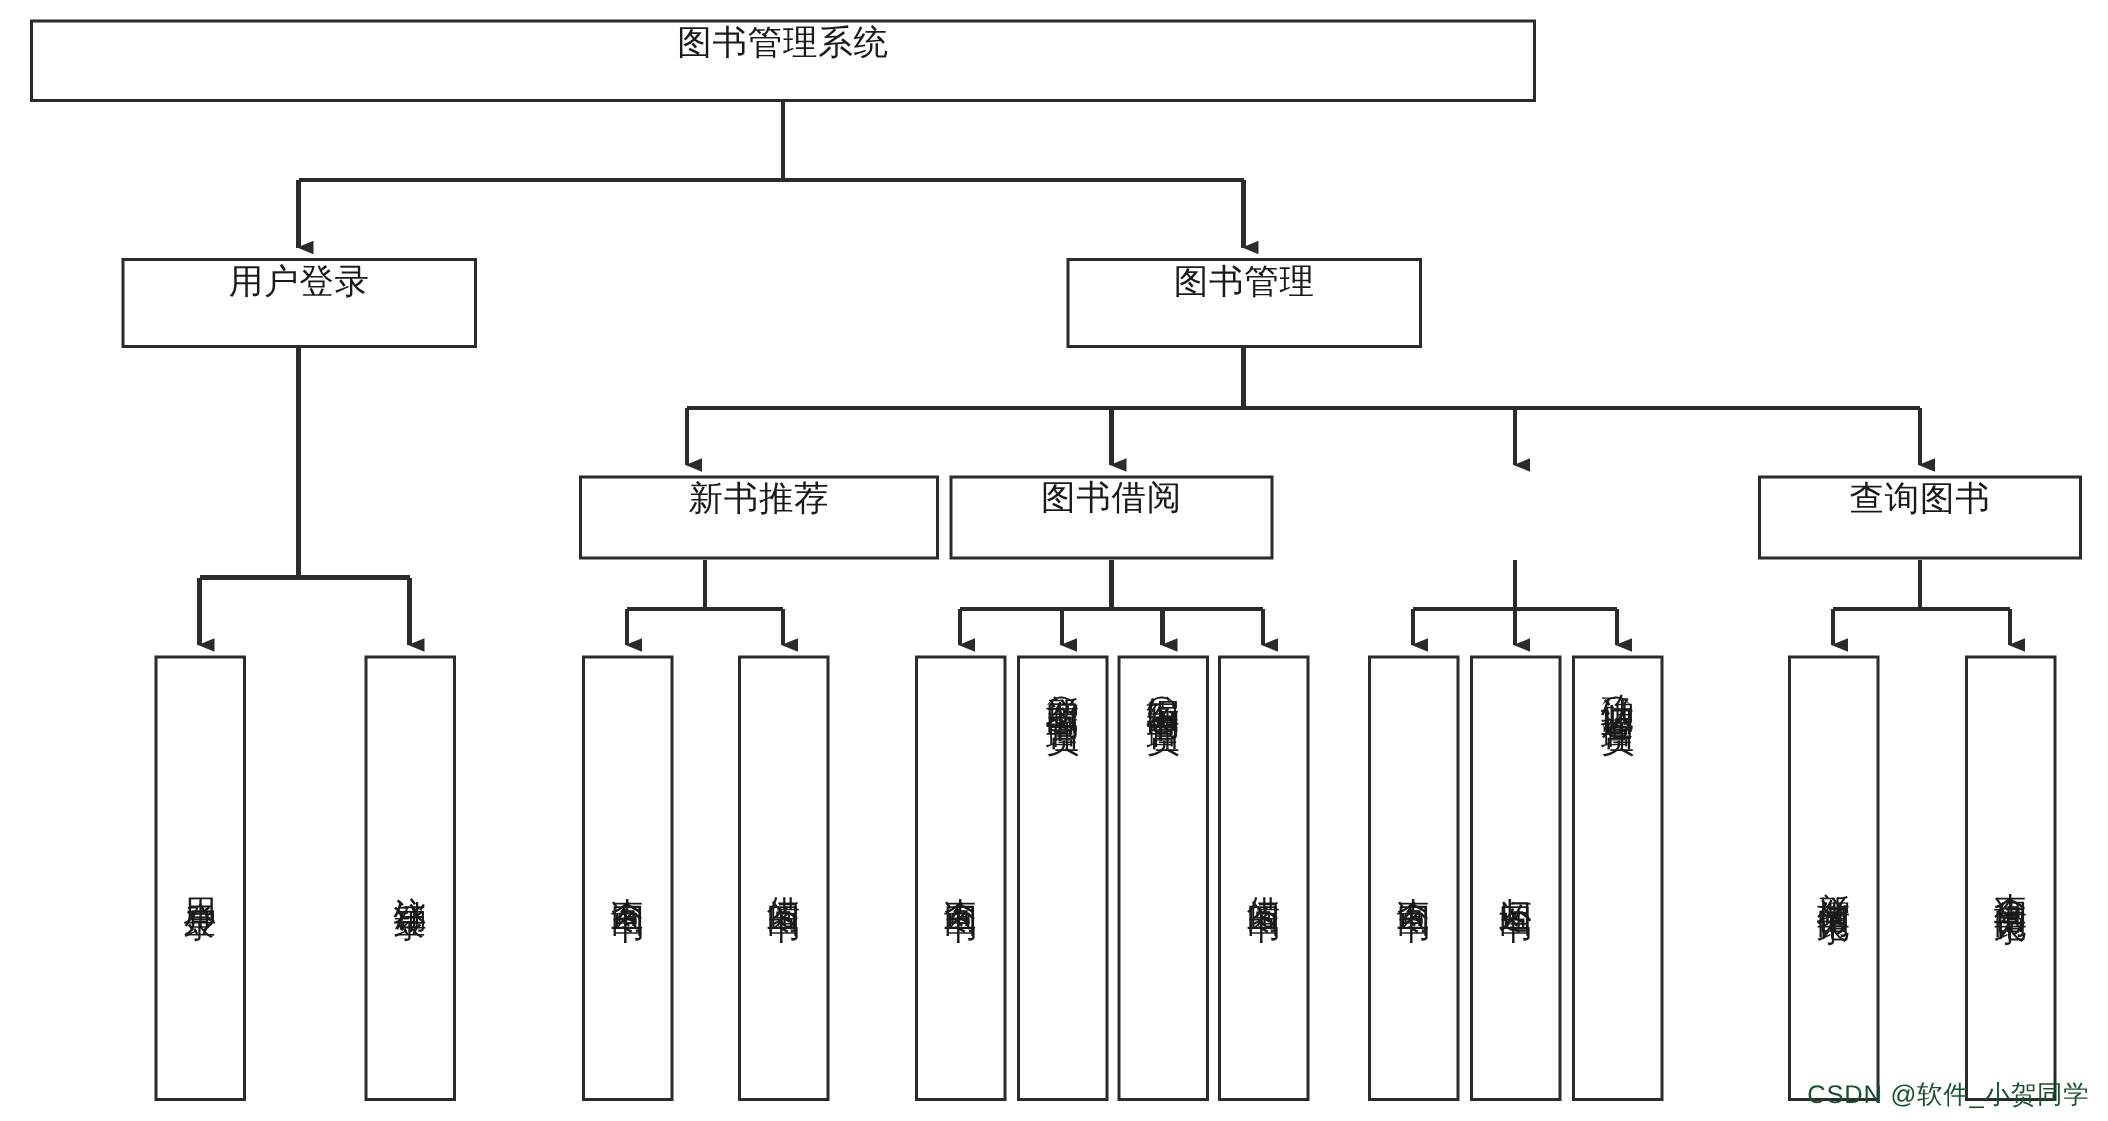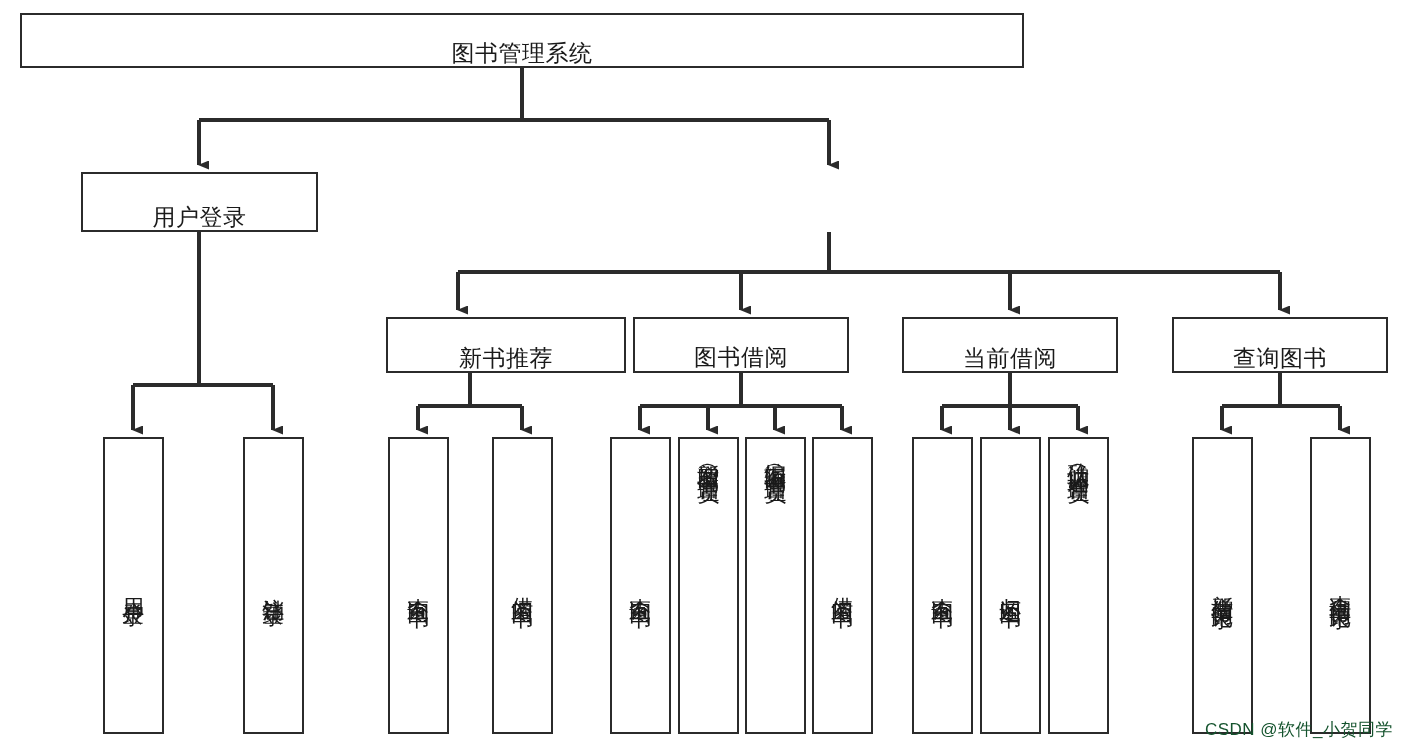--- a/index.html
+++ b/index.html
@@ -20,21 +20,21 @@
     top: 0;
     width: 1405px;
     height: 747px;
   }
   .node-box {
     position: absolute;
     box-sizing: border-box;
     background: #ffffff;
     border: 2px solid #2b2b2b;
     display: flex;
-    align-items: flex-end;
+    align-items: flex-start;
     justify-content: center;
   }
   .node-label-h {
     font-size: 23px;
     color: #1a1a1a;
     line-height: 1.15;
     letter-spacing: 0.5px;
     white-space: nowrap;
   }
   .node-label-v {
@@ -129,30 +129,30 @@
     </g>
   </svg>
 
   <div class="node-box" style="left:20px; top:13px; width:1004px; height:55px;">
     <span class="node-label-h">图书管理系统</span>
   </div>
 
   <div class="node-box" style="left:81px; top:172px; width:237px; height:60px;">
     <span class="node-label-h">用户登录</span>
   </div>
+  <div class="node-box" style="left:711px; top:172px; width:237px; height:60px;">
+    <span class="node-label-h">图书管理</span>
+  </div>
 
   <div class="node-box" style="left:362px; top:317px; width:240px; height:56px;margin-left:24px;">
     <span class="node-label-h">新书推荐</span>
   </div>
   <div class="node-box" style="left:633px; top:317px; width:216px; height:56px;font-family:Liberation Serif, serif;">
     <span class="node-label-h">图书借阅</span>
   </div>
-  <div class="node-box" style="left:902px; top:317px; width:216px; height:56px;">
-    <span class="node-label-h">当前借阅</span>
-  </div>
   <div class="node-box" style="left:1172px; top:317px; width:216px; height:56px;">
     <span class="node-label-h">查询图书</span>
   </div>
 
   <div class="node-box leaf-box centered" style="left:103px; top:437px; width:61px; height:297px;">
     <span class="node-label-v">用户登录</span>
   </div>
   <div class="node-box leaf-box centered" style="left:243px; top:437px; width:61px; height:297px;">
     <span class="node-label-v">注销登录</span>
   </div>

